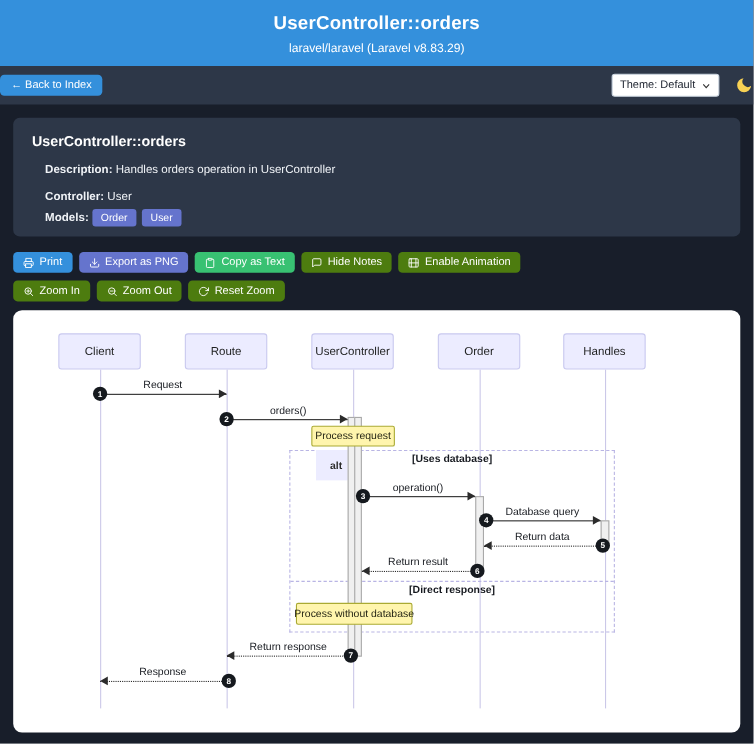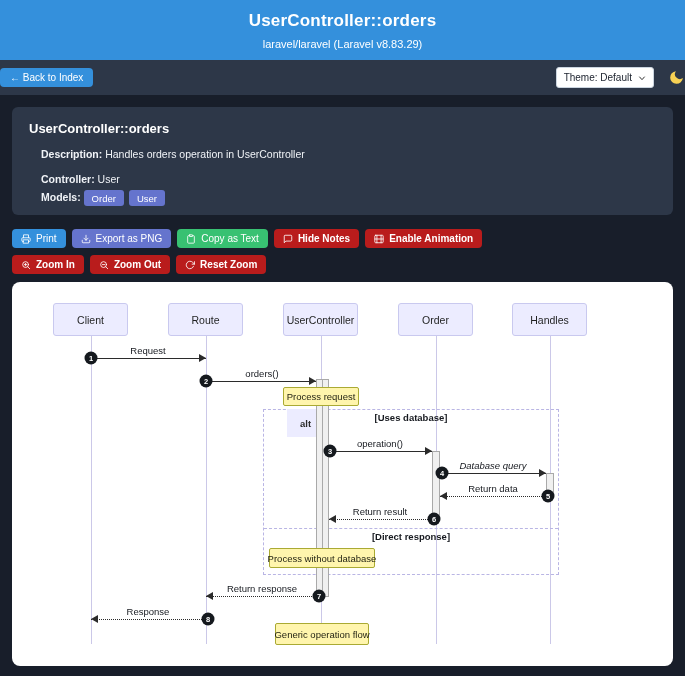--- a/index.html
+++ b/index.html
@@ -33,21 +33,21 @@
   .badges { display:inline-flex; gap:5px; vertical-align:middle; }
   .badge { background:#6574cd; color:#fff; border-radius:3px; padding:2.5px 8px; font-size:9.5px; }
   
   .toolbar { margin-top:14px; display:flex; gap:6px; }
   .toolbar.row2 { margin-top:7px; }
   .tb-btn { display:inline-flex; align-items:center; gap:5px; color:#fff; font-size:10px; padding:4px 9px; border-radius:4px; border:none; cursor:pointer; font-family:inherit;justify-content:center; }
   .tb-btn svg { width:10px; height:10px; stroke:#fff; fill:none; stroke-width:2; stroke-linecap:round; stroke-linejoin:round; }
   .blue   { background:#3490dc; }
   .indigo { background:#6574cd; }
   .green  { background:#38c172; }
-  .slate  { background:#b91c1c;font-weight:bold; }
+  .slate  { background:#4d7c0f; }
   
   .diagram-card { margin-top:8px; background:#fff; border-radius:8px; height:384px; position:relative; overflow:hidden; }
   .participant { position:absolute; width:75px; height:33px; top:21px; background:#ececff; border:1px solid #c9c9ef; border-radius:3px; display:flex; align-items:center; justify-content:center; font-size:10.5px; color:#1f2020; }
   .lifeline { position:absolute; top:54px; height:308px; width:1px; background:#cbc8e8; }
   .activation { position:absolute; width:7px; background:#f0f0f0; border:1px solid #a9a9a9; }
   .alt-frame { position:absolute; left:251px; top:127px; width:296px; height:166px; border:1px dashed #b9b5e4; }
   .alt-tab { position:absolute; left:-1px; top:-1px; width:37px; height:28px; background:#ececff; clip-path:polygon(0 0,100% 0,100% 52%,80% 100%,0 100%); font-size:9.5px; font-weight:bold; display:flex; align-items:center; justify-content:center; color:#2b2b2b;margin-left:24px; }
   .alt-cond { position:absolute; left:50%; transform:translateX(-50%); font-size:9.5px; font-weight:bold; color:#16191f; white-space:nowrap; }
   .alt-divider { position:absolute; left:0; right:0; top:118px; border-top:1px dashed #b9b5e4; }
   .msg-line { position:absolute; height:0; border-top:1px solid #2b2b2b; }
@@ -211,21 +211,21 @@
 
     <div class="note" style="left:271px; top:105px; width:76px; height:19px;">Process request</div>
 
     <div class="msg-line" style="left:317px; top:169px; width:103px;"></div>
     <div class="arrowhead right" style="left:413px; top:165px;"></div>
     <div class="msg-label" style="left:368px; top:156px;">operation()</div>
     <div class="seq-num" style="left:318px; top:169px;">3</div>
 
     <div class="msg-line" style="left:428px; top:191px; width:106px;"></div>
     <div class="arrowhead right" style="left:527px; top:187px;"></div>
-    <div class="msg-label" style="left:481px; top:178px;font-style:italic;">Database query</div>
+    <div class="msg-label" style="left:481px; top:178px;">Database query</div>
     <div class="seq-num" style="left:430px; top:191px;">4</div>
 
     <div class="msg-line dashed" style="left:428px; top:214px; width:106px;"></div>
     <div class="arrowhead left" style="left:428px; top:210px;"></div>
     <div class="msg-label" style="left:481px; top:201px;">Return data</div>
     <div class="seq-num" style="left:536px; top:214px;">5</div>
 
     <div class="msg-line dashed" style="left:317px; top:237px; width:103px;"></div>
     <div class="arrowhead left" style="left:317px; top:233px;"></div>
     <div class="msg-label" style="left:368px; top:224px;">Return result</div>
@@ -236,16 +236,15 @@
     <div class="msg-line dashed" style="left:194px; top:314px; width:110px;"></div>
     <div class="arrowhead left" style="left:194px; top:310px;"></div>
     <div class="msg-label" style="left:250px; top:301px;">Return response</div>
     <div class="seq-num" style="left:307px; top:314px;">7</div>
 
     <div class="msg-line dashed" style="left:79px; top:337px; width:115px;"></div>
     <div class="arrowhead left" style="left:79px; top:333px;"></div>
     <div class="msg-label" style="left:136px; top:324px;">Response</div>
     <div class="seq-num" style="left:196px; top:337px;">8</div>
 
-    <div class="note" style="left:263px; top:341px; width:94px; height:22px;">Generic operation flow</div>
 
   </section>
 </div>
 
 </body></html>

